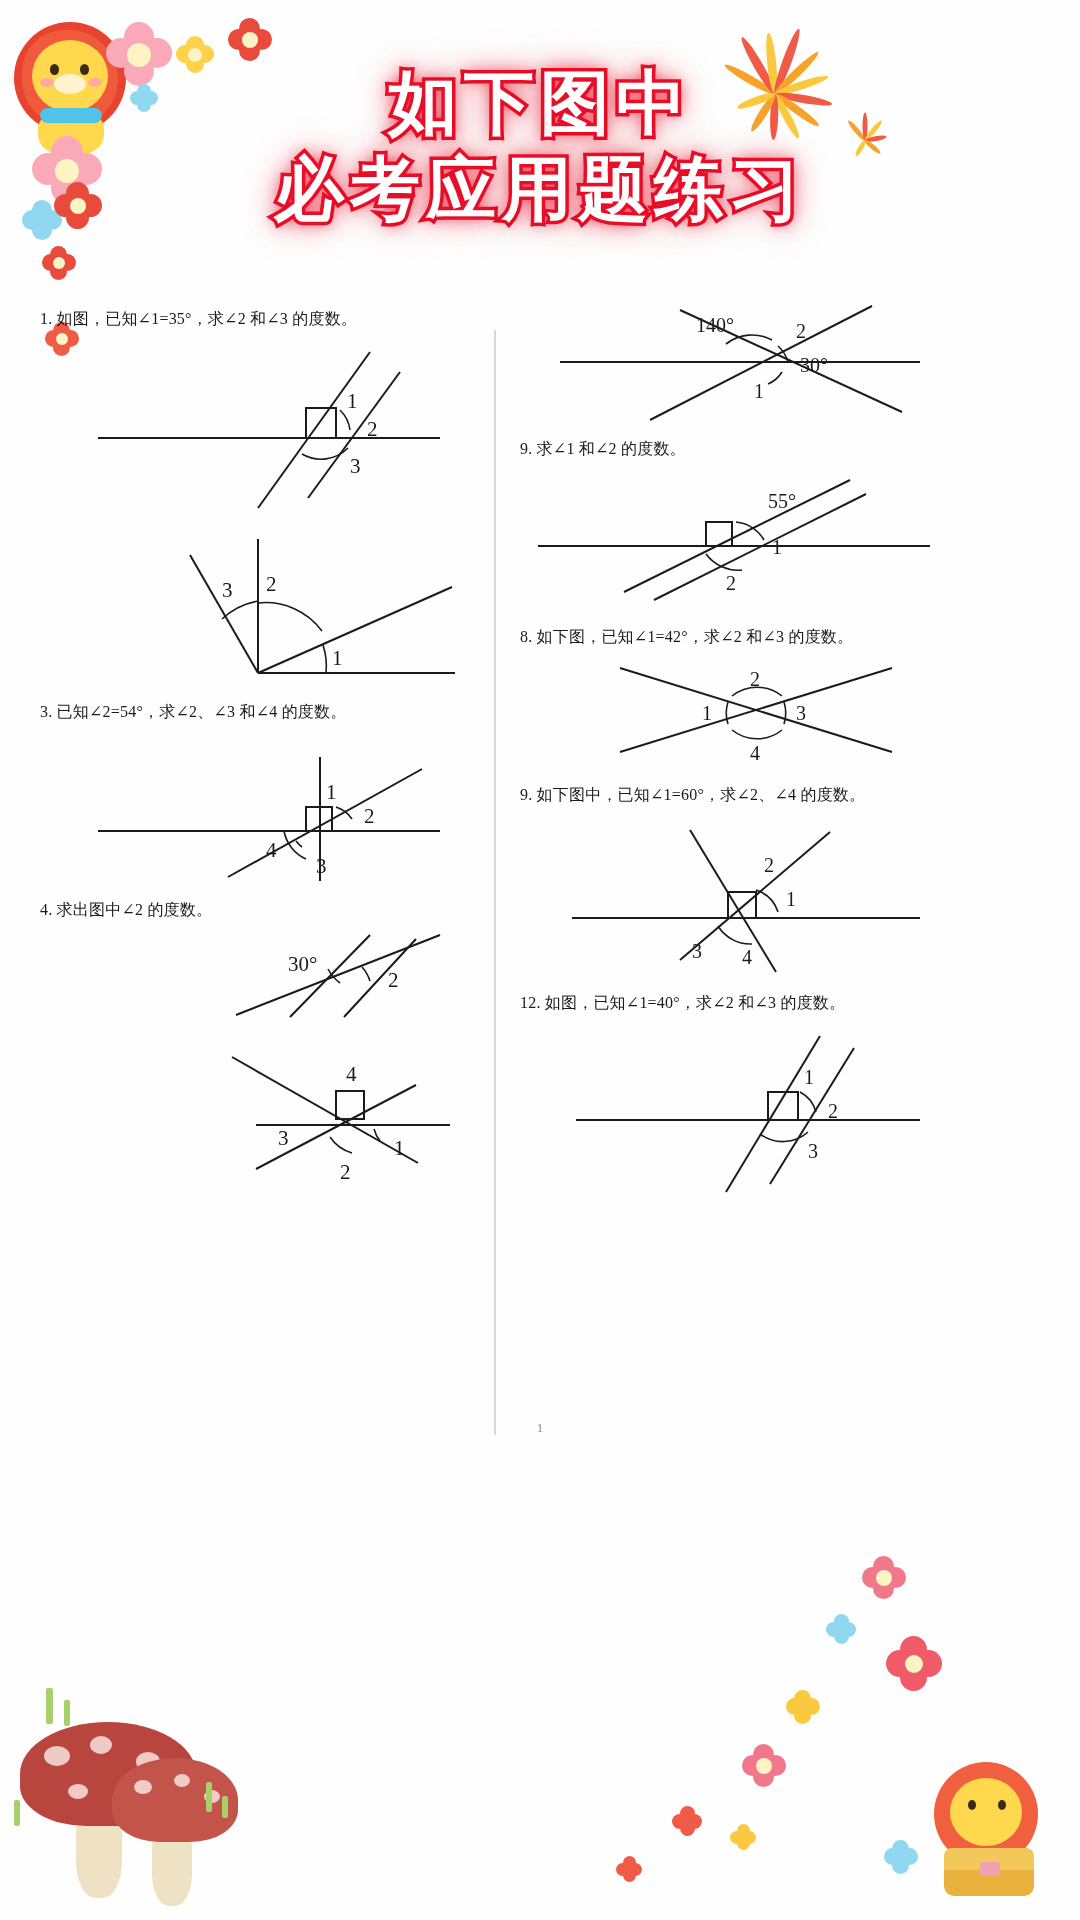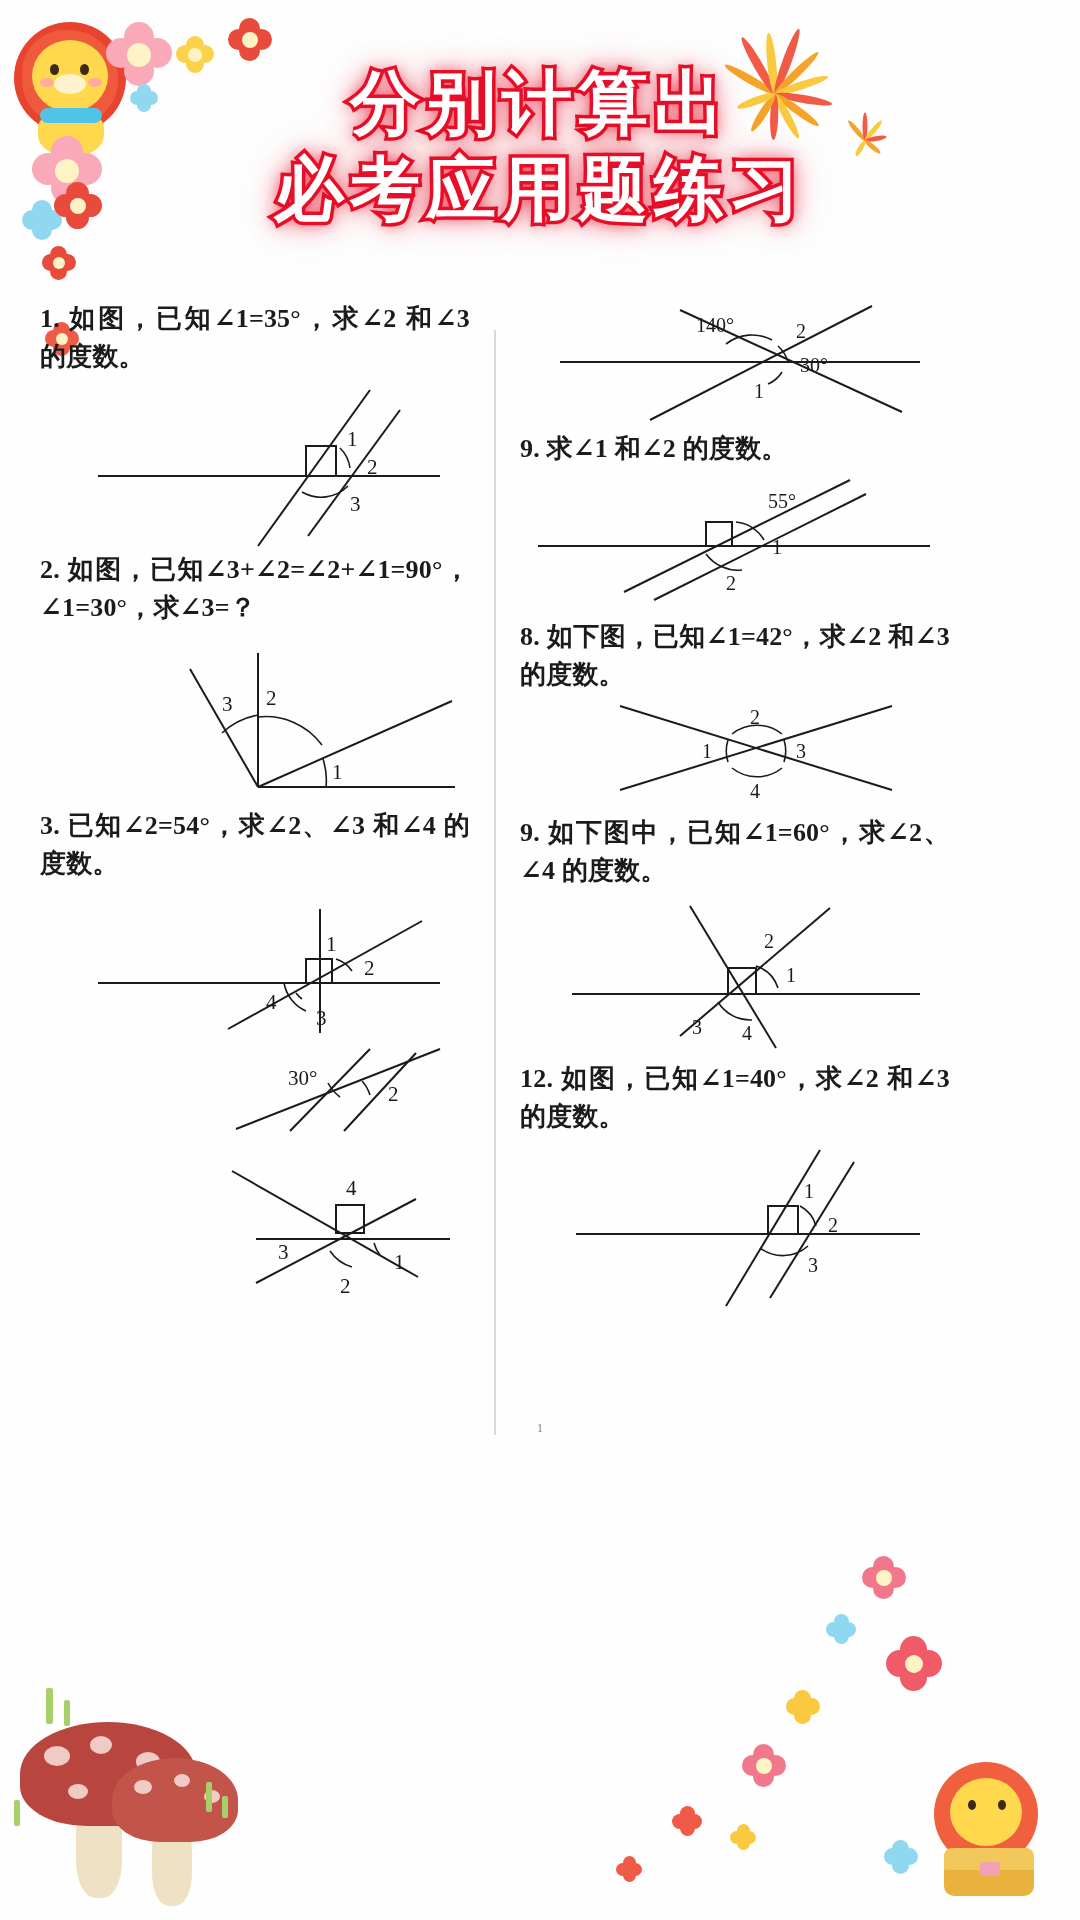--- a/index.html
+++ b/index.html
@@ -132,26 +132,25 @@
     width: 430px; position: relative;
   }
   .col.left { margin-left: 40px; }
   .divider {
     width: 2px; background: #d8d8d8; margin: 30px 24px 0 24px; height: 1105px;
   }
   .col.right { margin-left: 0; }
 
   .q { position: relative; }
   .q-text {
-    font-size: 26px;
+    font-size: 16px;
     line-height: 38px;
     color: #1b1b1b;
     letter-spacing: .2px;
     text-align: justify;
-    font-weight: bold;
   }
   .fig { position: relative; }
   .fig svg { display: block; }
 
   .pagenum {
     position: absolute; left: 0; top: 1420px; width: 1080px;
     text-align: center; font-size: 13px; color: #8a8a8a;
     font-family: "Liberation Serif", serif; z-index: 4;
   }
 </style>
@@ -346,21 +345,21 @@
   <div class="bmane"></div>
   <div class="bface"></div>
   <div class="beye" style="left:44px;top:44px;"></div>
   <div class="beye" style="left:74px;top:44px;"></div>
   <div class="bbody"></div>
   <div class="bflap"></div>
   <div class="bbuckle"></div>
 </div>
 
 <div class="title-wrap">
-  <div class="title-line l1">分别计算出</div>
+  <div class="title-line l1">如下图中</div>
   <div class="title-line l2">必考应用题练习</div>
 </div>
 
 <div class="sheet">
 
   <div class="col left">
 
     <div class="q">
       <div class="q-text">1. 如图，已知∠1=35°，求∠2 和∠3 的度数。</div>
       <div class="fig">
@@ -376,21 +375,20 @@
           <g font-family="Liberation Serif, serif" font-size="21" fill="#1b1b1b">
             <text x="307" y="70">1</text>
             <text x="327" y="98">2</text>
             <text x="310" y="135">3</text>
           </g>
         </svg>
       </div>
     </div>
 
     <div class="q">
-      <div class="q-text">2. 如图，已知∠3+∠2=∠2+∠1=90°，∠1=30°，求∠3=？</div>
       <div class="fig">
         <svg width="420" height="180" viewBox="0 0 420 180">
           <g stroke="#1b1b1b" stroke-width="2" fill="none">
             <line x1="218" y1="160" x2="415" y2="160"></line>
             <line x1="218" y1="160" x2="218" y2="26"></line>
             <line x1="218" y1="160" x2="150" y2="42"></line>
             <line x1="218" y1="160" x2="412" y2="74"></line>
             <path d="M 182 106 A 72 72 0 0 1 218 88" stroke-width="1.6"></path>
             <path d="M 218 90 A 70 70 0 0 1 282 118" stroke-width="1.6"></path>
             <path d="M 286 160 A 68 68 0 0 0 283 132" stroke-width="1.6"></path>
@@ -421,20 +419,21 @@
             <text x="286" y="68">1</text>
             <text x="324" y="92">2</text>
             <text x="276" y="142">3</text>
             <text x="226" y="126">4</text>
           </g>
         </svg>
       </div>
     </div>
 
     <div class="q">
+      <div class="q-text">4. 求出图中∠2 的度数。</div>
       <div class="fig">
         <svg width="420" height="100" viewBox="0 0 420 100">
           <g stroke="#1b1b1b" stroke-width="2" fill="none">
             <line x1="196" y1="86" x2="400" y2="6"></line>
             <line x1="250" y1="88" x2="330" y2="6"></line>
             <line x1="304" y1="88" x2="376" y2="10"></line>
             <path d="M 288 40 A 42 42 0 0 0 300 54" stroke-width="1.6"></path>
             <path d="M 322 38 A 38 38 0 0 1 330 52" stroke-width="1.6"></path>
           </g>
           <g font-family="Liberation Serif, serif" font-size="21" fill="#1b1b1b">

